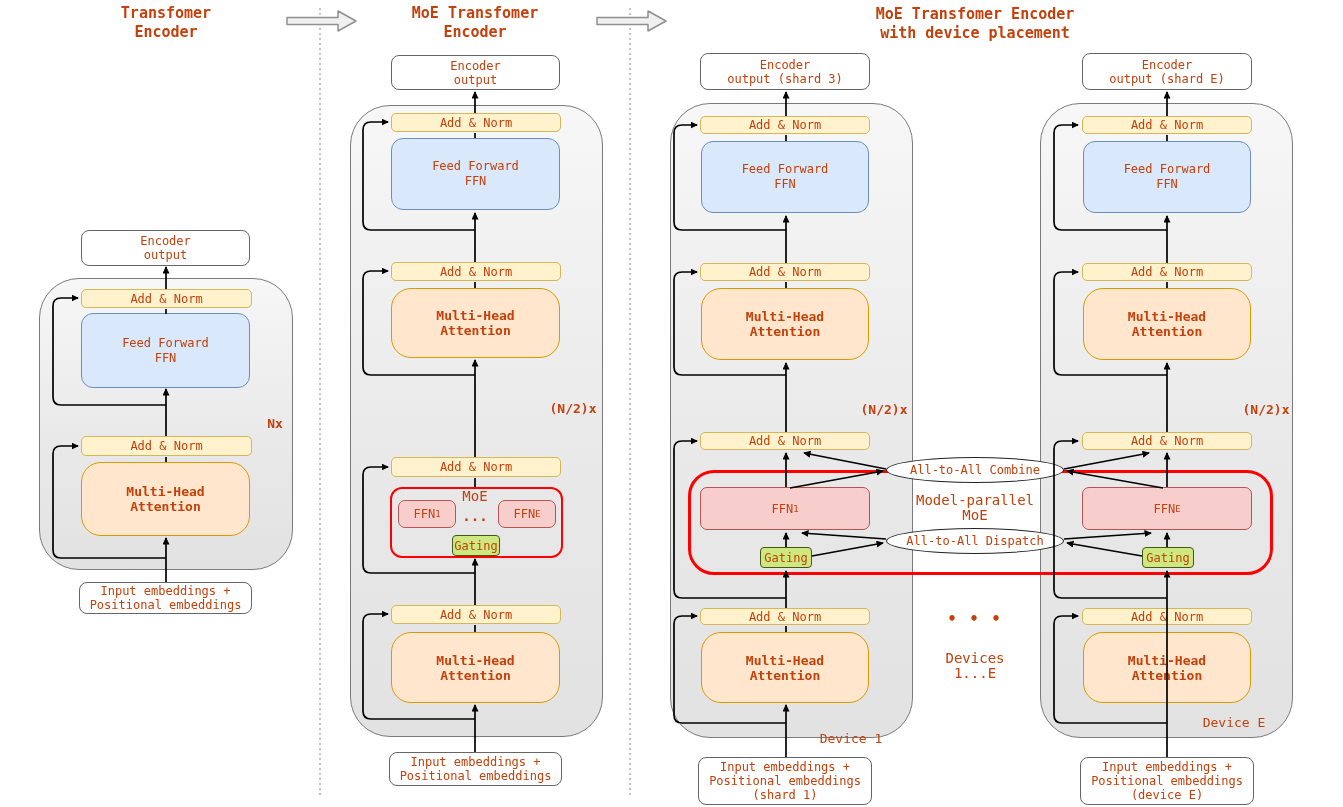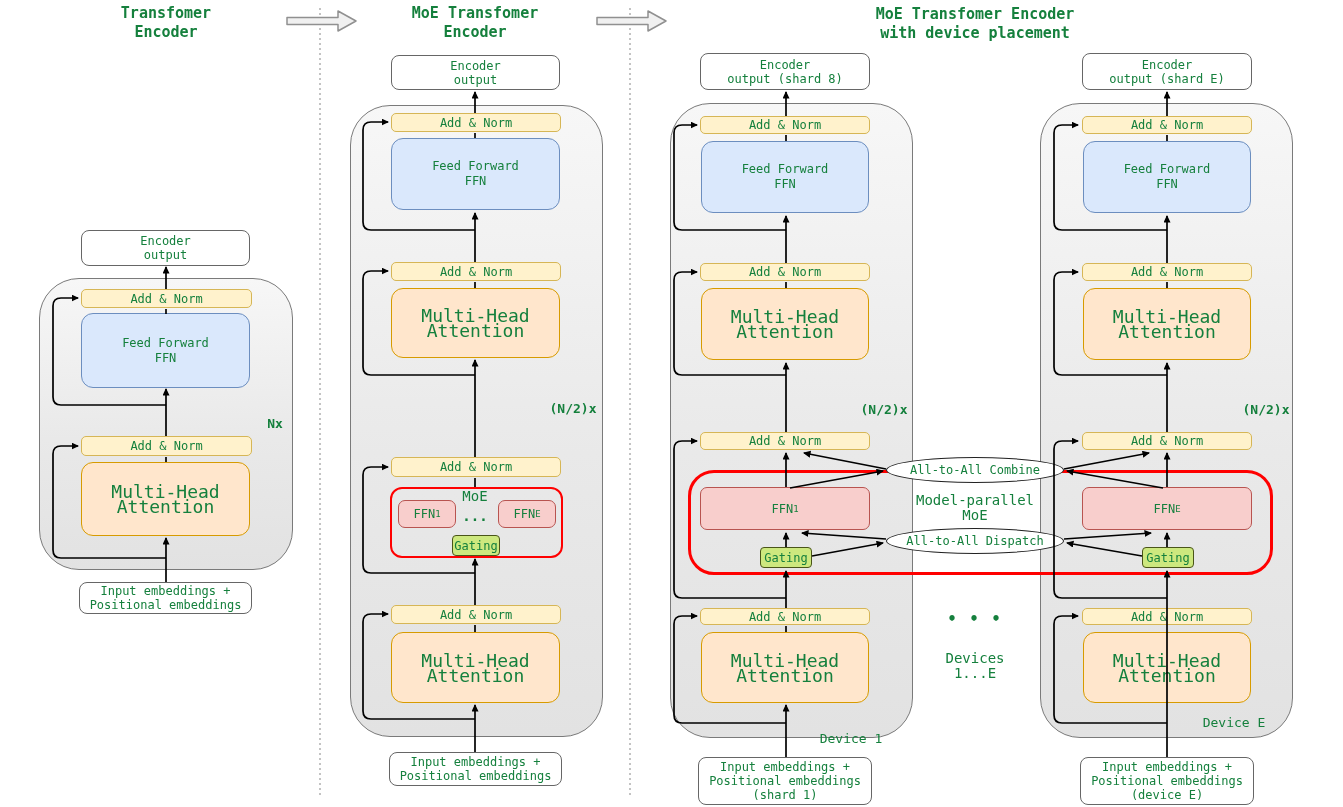--- a/index.html
+++ b/index.html
@@ -1,25 +1,25 @@
 <!DOCTYPE html>
 <html style="--add-norm-fill: #FFF2CC; --add-norm-stroke: #D6B656; --ff-fill: #DAE8FC; --ff-stroke: #6C8EBF; --mha-fill: #FFE6CC; --mha-stroke: #D79B00; --expert-fill: #F8CECC; --expert-stroke: #B85450; --gating-fill: #CDE87E; --gating-stroke: #4A5519; --moe-border: #FF0000;"><head>
 <meta charset="utf-8">
 <style>
   html,body{margin:0;padding:0;background:#fff;}
   .stage{position:relative;width:1343px;height:807px;background:#fff;overflow:hidden;
-         font-family:"DejaVu Sans Mono","Liberation Mono",monospace;color:#15803d;}
+         font-family:"DejaVu Sans Mono","Liberation Mono",monospace;color:#c2410c;}
   .abs{position:absolute;box-sizing:border-box;}
   .ctr{display:flex;align-items:center;justify-content:center;text-align:center;}
   .col{flex-direction:column;}
   .title{font-size:15px;font-weight:bold;line-height:19px;white-space:pre;}
   .box{border:1px solid #666;border-radius:8px;background:#fff;font-size:12px;line-height:14px;}
   .an{background:var(--add-norm-fill);border:1px solid var(--add-norm-stroke);border-radius:5px;font-size:12px;text-align:right;}
   .ff{background:var(--ff-fill);border:1px solid var(--ff-stroke);border-radius:12px;font-size:12px;line-height:15px;justify-content:center;}
-  .mha{background:var(--mha-fill);border:1px solid var(--mha-stroke);border-radius:12px;font-size:18px;line-height:15px;}
+  .mha{background:var(--mha-fill);border:1px solid var(--mha-stroke);border-radius:20px;font-size:13px;line-height:15px;font-weight:bold;}
   .expert{background:var(--expert-fill);border:1px solid var(--expert-stroke);border-radius:7px;font-size:12px;}
   .gating{background:var(--gating-fill);border:1px solid var(--gating-stroke);border-radius:4px;font-size:12px;}
   .gray{background:linear-gradient(180deg,#f7f7f7 0%,#e9e9e9 55%,#e2e2e2 100%);
         border:1px solid #7a7a7a;border-radius:40px;}
   .redbox{border:2.5px solid var(--moe-border);border-radius:12px;background:transparent;}
   .redbox-big{border:3px solid var(--moe-border);border-radius:26px;background:transparent;}
   .ellipse{background:#fff;border:1.4px solid #222;border-radius:50%;font-size:12px;}
   .side-label{font-size:13px;font-weight:bold;}
   .small-label{font-size:14px;line-height:15px;}
   sub{font-size:9px;}
@@ -108,21 +108,21 @@
   </div>
 
   <div class="abs ctr col title" style="left:775px;top:3px;width:400px;height:42px">
     <span>MoE Transfomer Encoder</span>
     <span>with device placement</span>
   </div>
 
   <div class="abs gray z1" style="left:670px;top:103px;width:243px;height:635px"></div>
   <div class="abs ctr col box z3" style="left:700px;top:53px;width:170px;height:37px">
     <span>Encoder</span>
-    <span>output (shard 8)</span>
+    <span>output (shard 3)</span>
   </div>
   <div class="abs ctr an z3" style="left:700px;top:116px;width:170px;height:18px">Add &amp; Norm</div>
   <div class="abs ctr col ff z3" style="left:701px;top:141px;width:168px;height:72px">
     <span>Feed Forward</span>
     <span>FFN</span>
   </div>
   <div class="abs ctr an z3" style="left:700px;top:263px;width:170px;height:18px">Add &amp; Norm</div>
   <div class="abs ctr col mha z3" style="left:701px;top:288px;width:168px;height:72px">
     <span>Multi-Head</span>
     <span>Attention</span>

